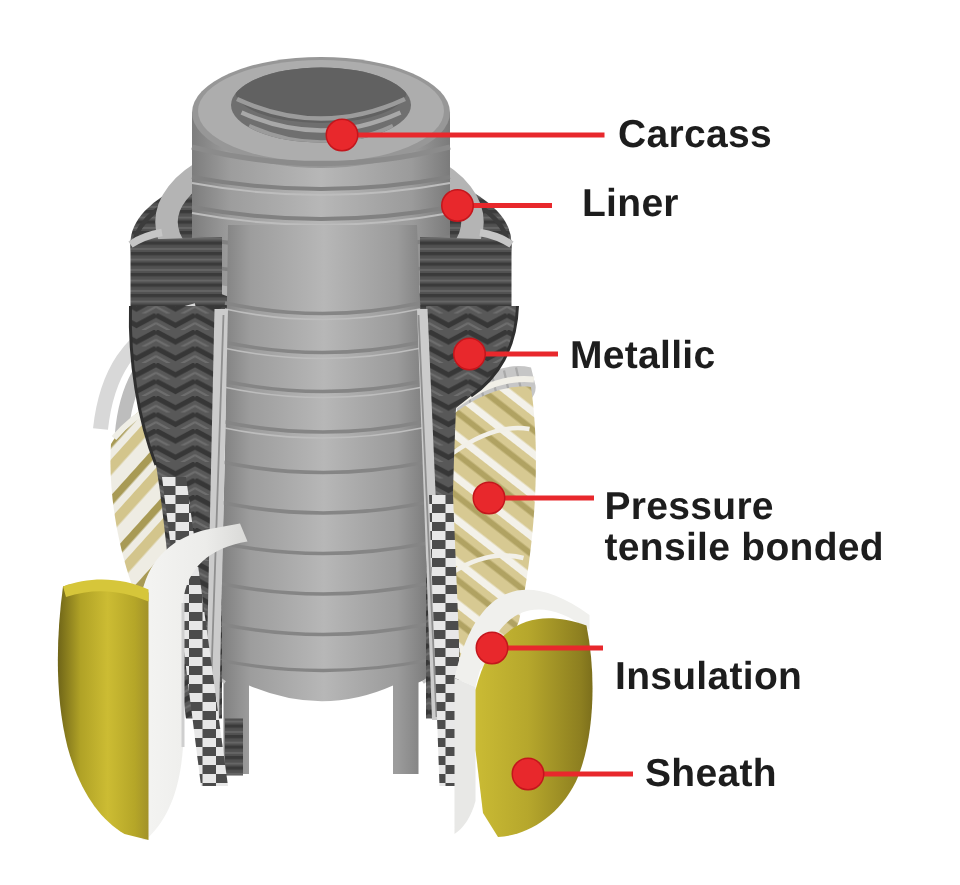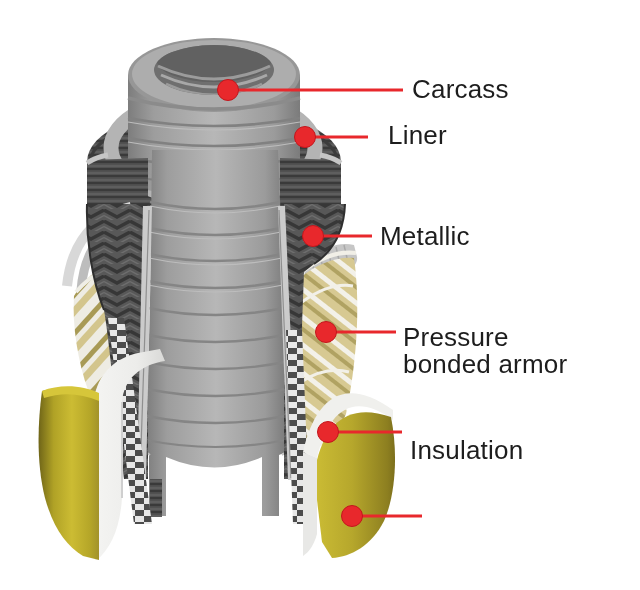--- a/index.html
+++ b/index.html
@@ -1,19 +1,19 @@
 <!DOCTYPE html>
 <html><head>
 <meta charset="utf-8">
 <style>
   html,body{margin:0;padding:0;background:#ffffff;}
   .stage{position:relative;width:640px;height:590px;background:#ffffff;overflow:hidden;
          font-family:"Liberation Sans",sans-serif;}
   .stage svg{position:absolute;left:0;top:0;}
-  .callout{position:absolute;color:#1d1d1d;font-weight:400;font-size:26px;line-height:27px;
+  .callout{position:absolute;color:#1d1d1d;font-weight:700;font-size:26px;line-height:27px;
            letter-spacing:0.2px;white-space:nowrap;}
 </style>
 </head>
 <body>
 
 <div class="stage">
 
 <svg width="640" height="590" viewBox="0 0 640 590">
   <defs>
     <linearGradient id="gTube" x1="0" y1="0" x2="1" y2="0">
@@ -200,19 +200,22 @@
     <div>Carcass</div>
   </div>
   <div class="callout" style="top:122px;left:388px">
     <div>Liner</div>
   </div>
   <div class="callout" style="top:223px;left:380px">
     <div>Metallic</div>
   </div>
   <div class="callout" style="top:324px;left:403px">
     <div>Pressure</div>
-    <div>bonded armor</div>
+    <div>tensile bonded</div>
   </div>
   <div class="callout" style="top:437px;left:410px">
     <div>Insulation</div>
   </div>
+  <div class="callout" style="top:502px;left:430px">
+    <div>Sheath</div>
+  </div>
 
 </div>
 
 </body></html>

